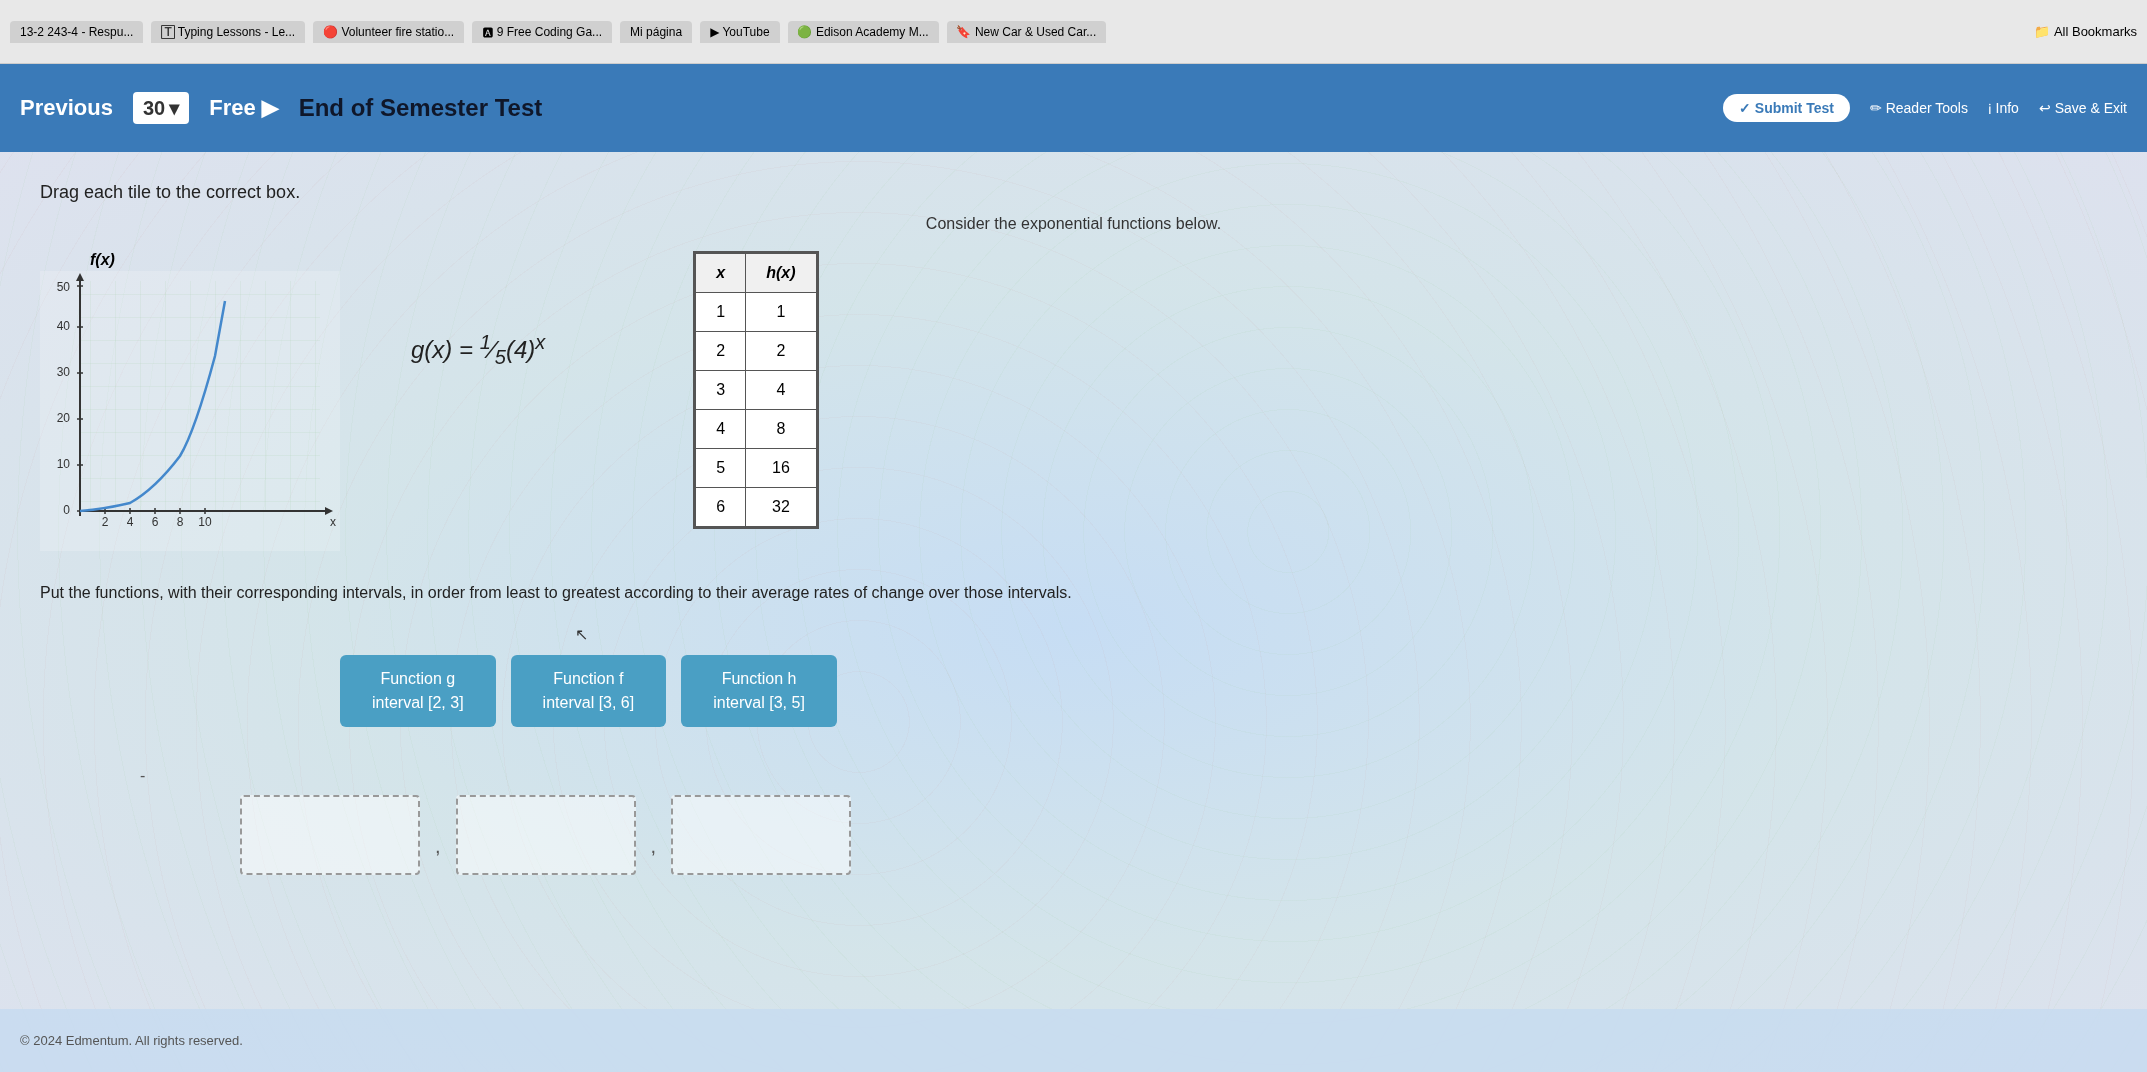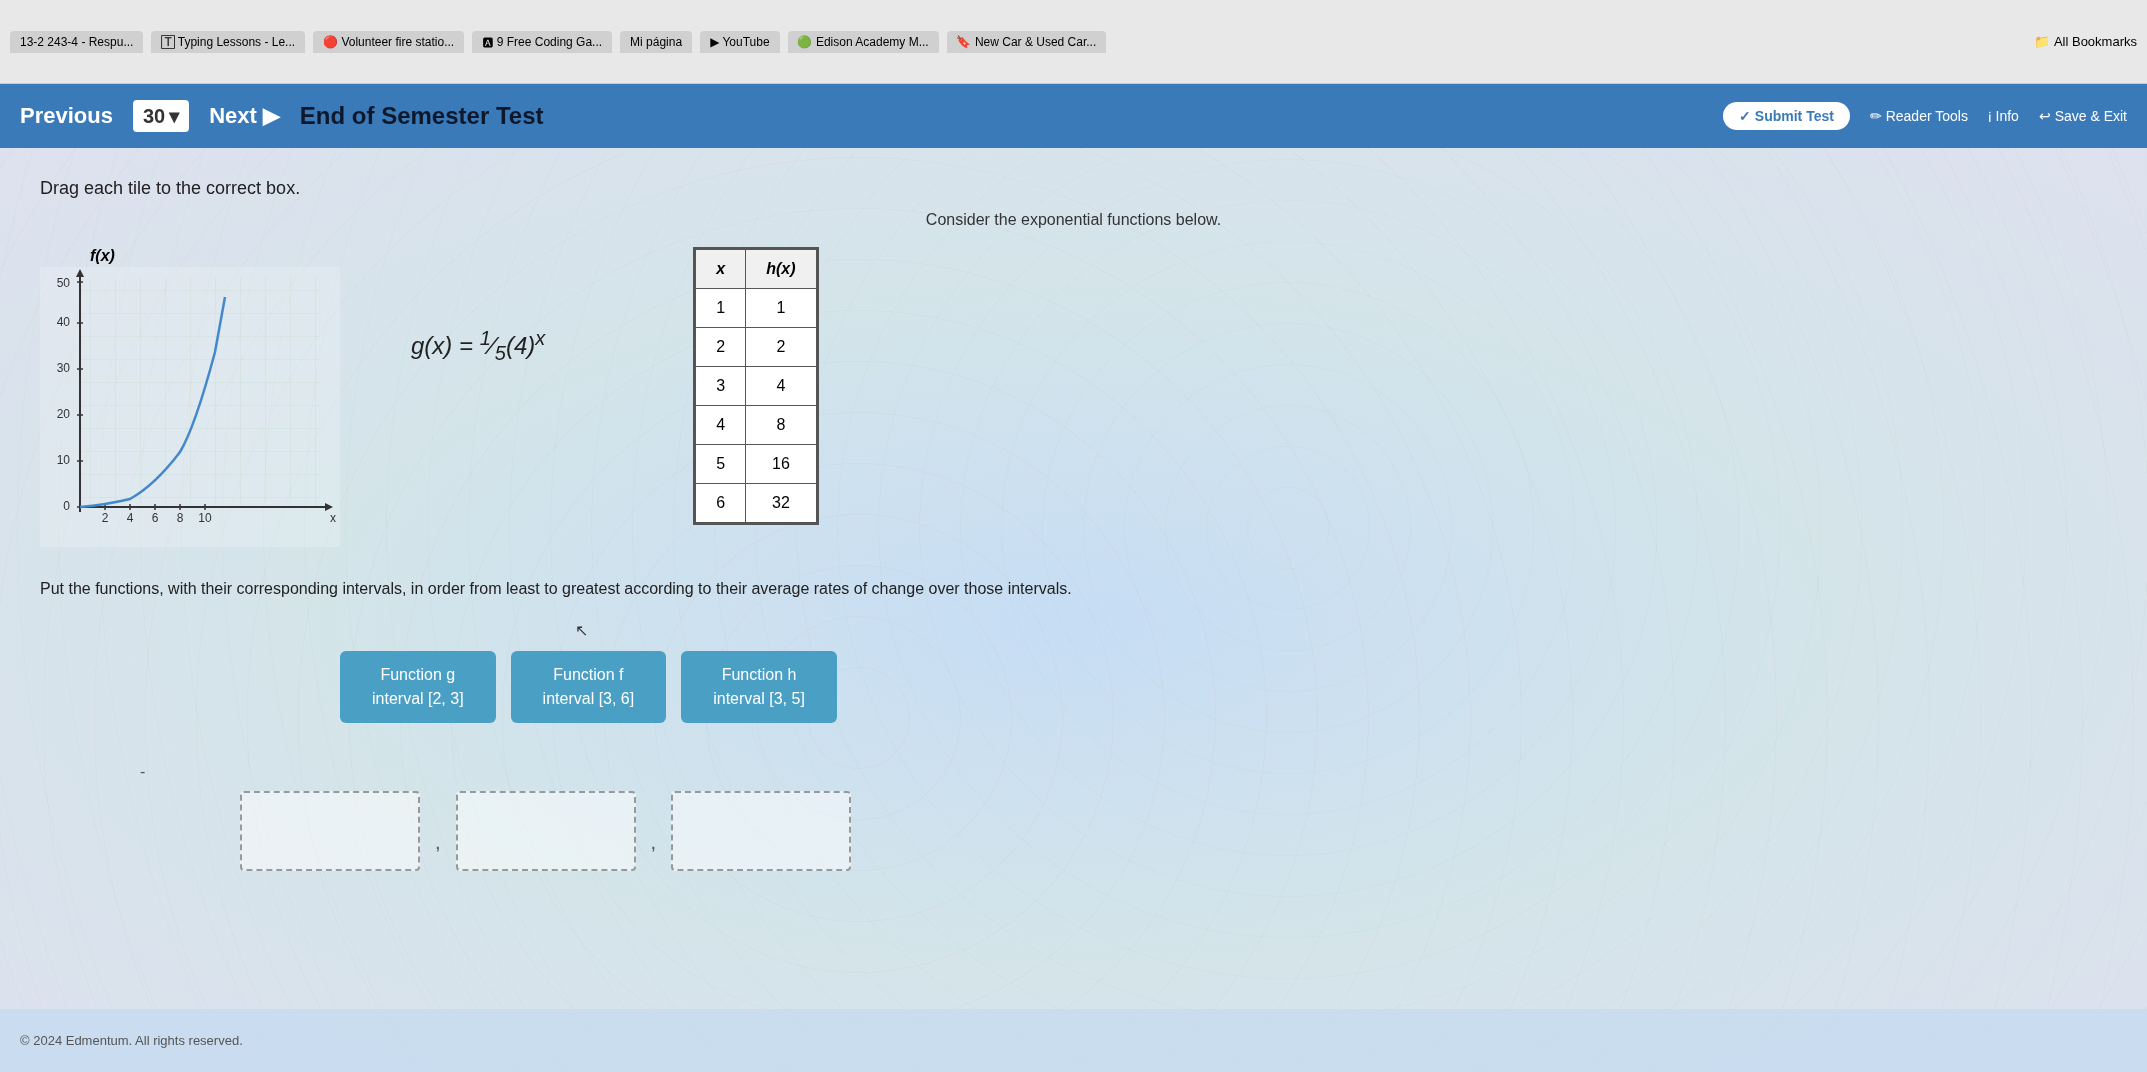--- a/index.html
+++ b/index.html
@@ -1,21 +1,21 @@
 <!DOCTYPE html>
 <html><head>
   <meta charset="utf-8">
   <style>
     * { box-sizing: border-box; margin: 0; padding: 0; }
     body { font-family: Arial, sans-serif; background: #c8d8e8; width: 2147px; min-height: 1072px; overflow-x: hidden; }
 
     
     .browser-bar {
       background: #e8e8e8;
-      height: 84px;
+      height: 64px;
       display: flex;
       align-items: center;
       padding: 0 10px;
       gap: 8px;
       border-bottom: 1px solid #ccc;
       font-size: 13px;
     }
     .browser-tab {
       background: #d0d0d0;
       border-radius: 4px 4px 0 0;
@@ -24,21 +24,21 @@
       white-space: nowrap;
       max-width: 160px;
       overflow: hidden;
       text-overflow: ellipsis;
       cursor: pointer;
     }
 
     
     .top-nav {
       background: #3a7ab8;
-      height: 64px;
+      height: 88px;
       display: flex;
       align-items: center;
       padding: 0 20px;
       gap: 20px;
       position: relative;
     }
     .nav-prev {
       color: white;
       font-size: 22px;
       font-weight: bold;
@@ -267,21 +267,21 @@
   <div style="margin-left:auto; font-size:13px; cursor:pointer;">📁 All Bookmarks</div>
 </div>
 
 <div class="top-nav">
   <a class="nav-prev">Previous</a>
   <div class="nav-question-num">
     <span>30</span>
     <span>▾</span>
   </div>
   <div class="nav-next">
-    <span>Next</span>
+    <span>Free</span>
     <span>▶</span>
   </div>
   <div class="nav-title">End of Semester Test</div>
   <div class="nav-actions">
     <button class="submit-btn">
       <span>✓</span>
       <span>Submit Test</span>
     </button>
     <button class="nav-action-btn">
       <span>✏</span>

